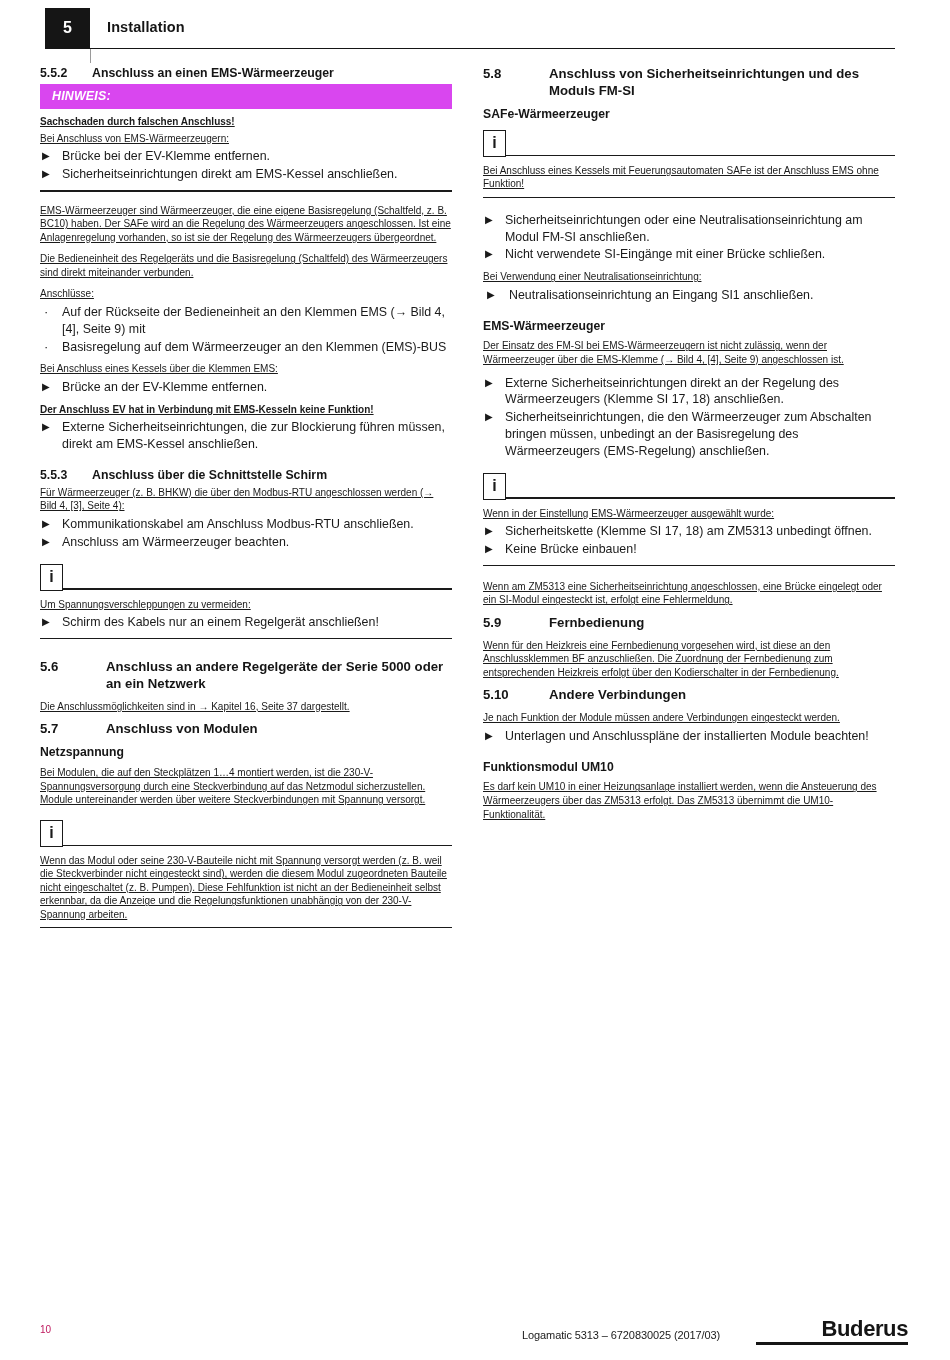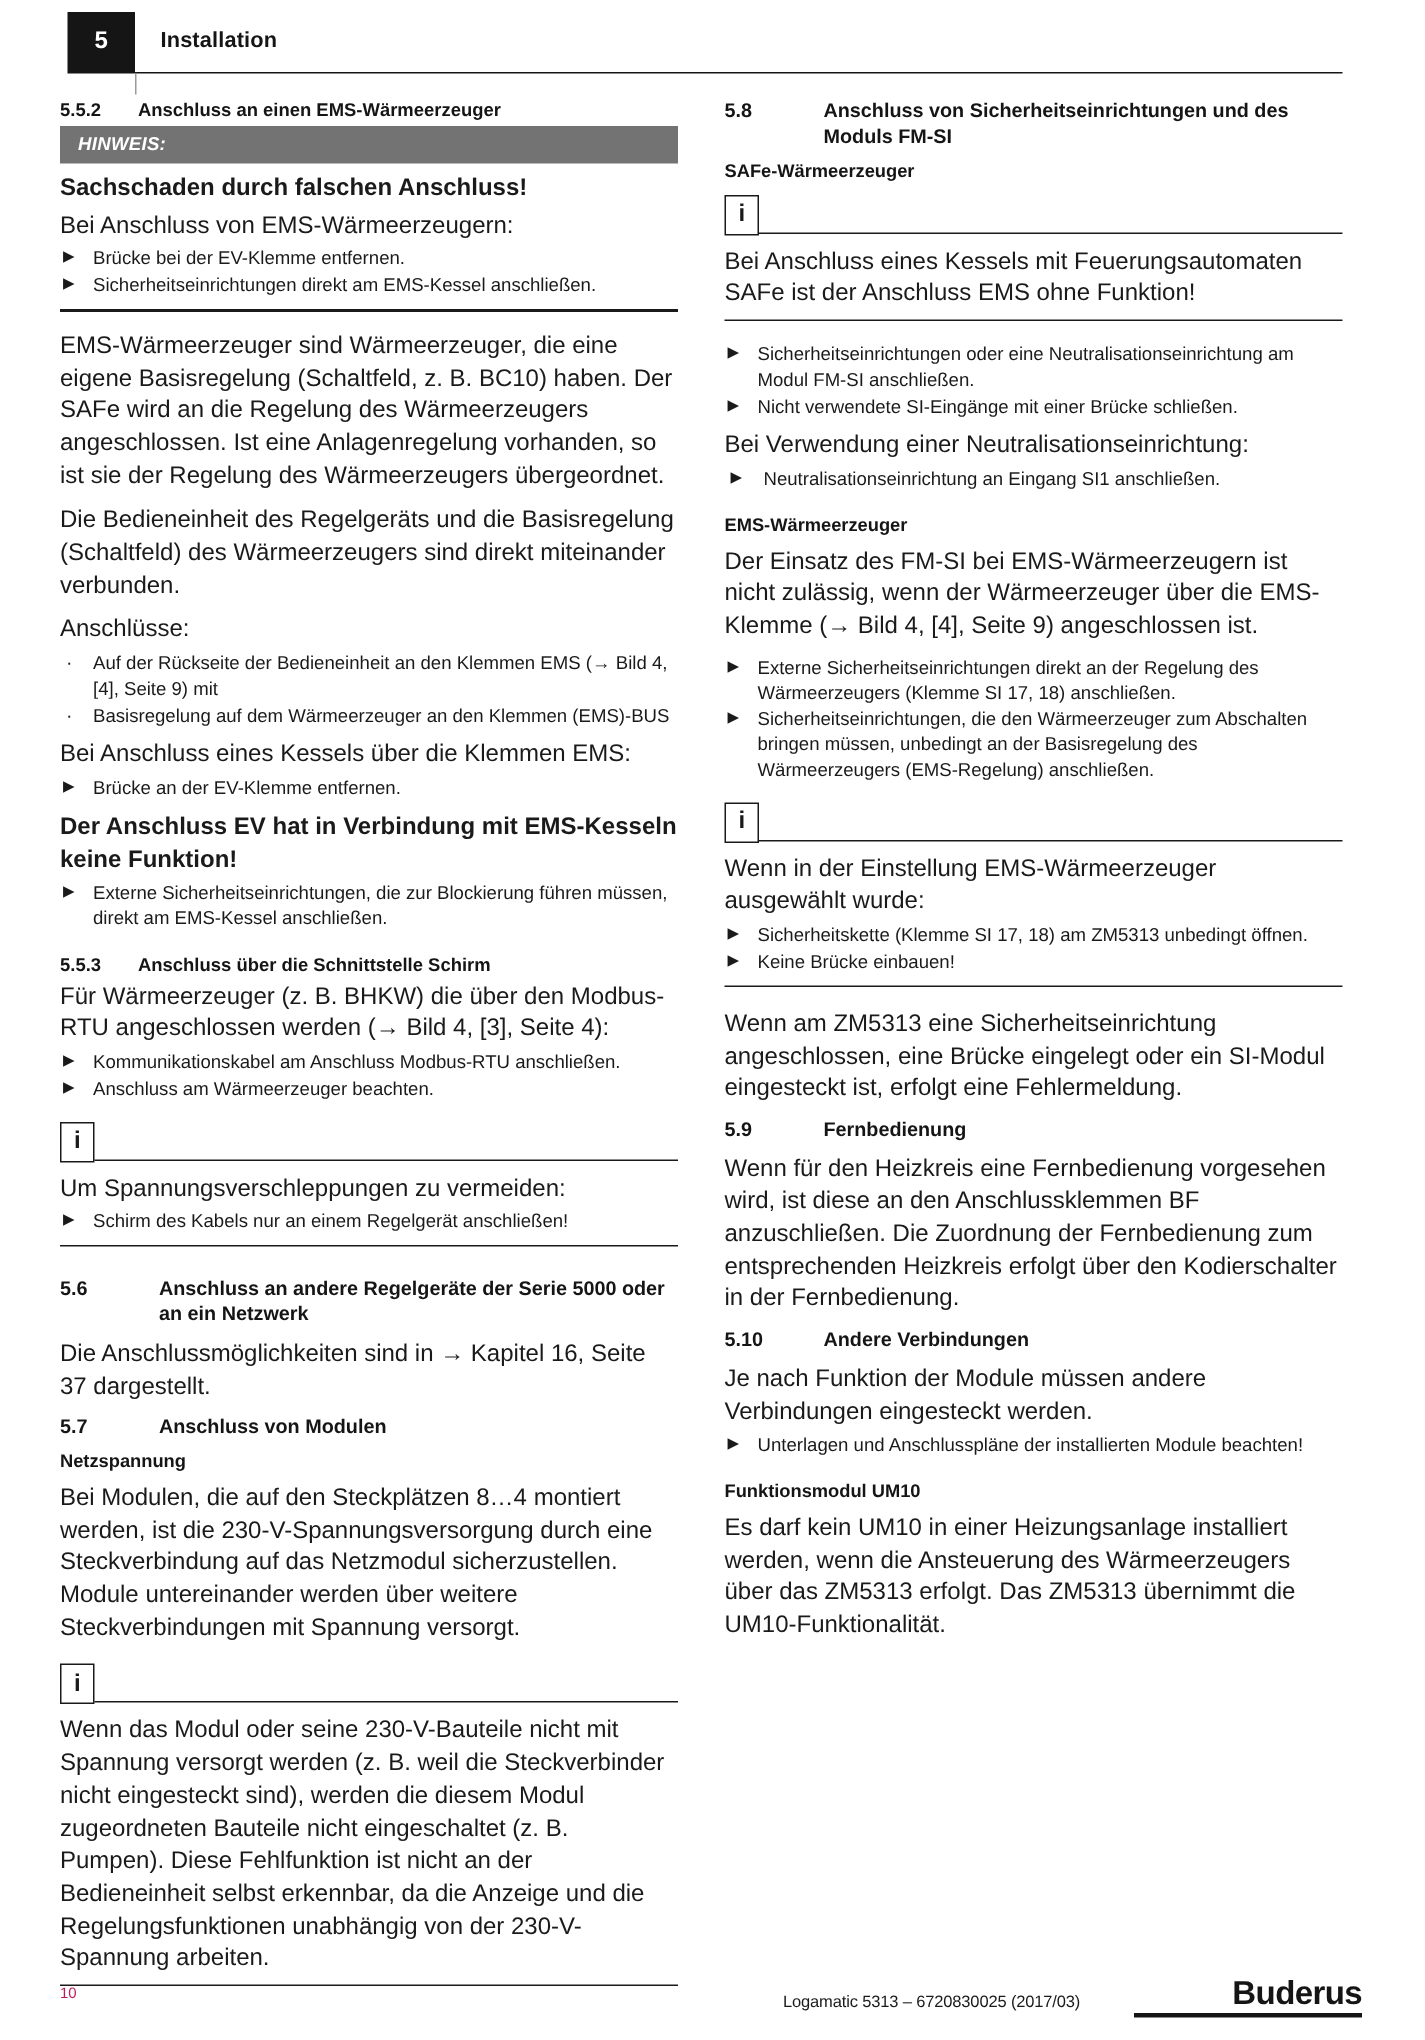--- a/index.html
+++ b/index.html
@@ -101,24 +101,25 @@
 
   .h4 {
     font-size: 12.2px;
     font-weight: bold;
     color: #151515;
     margin: 0 0 5px 0;
     line-height: 1.3;
   }
 
   p.body {
-    font-size: 16px;
+    font-size: 10px;
     line-height: 1.355;
     margin: 0 0 8px 0;
     color: #1a1a1a;
+    text-decoration: underline;
   }
   p.body.tight { margin-bottom: 3px; }
   p.bold {
     font-weight: bold;
   }
 
   ul.list {
     list-style: none;
     margin: 0 0 7px 0;
     padding: 0;
@@ -144,21 +145,21 @@
     line-height: 1.2;
   }
   ul.list.indent2 li { padding-left: 26px; }
   ul.list.indent2 li .marker { left: 4px; }
 
   
   .notice {
     margin: 2px 0 0 0;
   }
   .notice-bar {
-    background: #737373;
+    background: #d946ef;
     height: 25px;
     display: flex;
     align-items: center;
     padding-left: 12px;
     box-sizing: border-box;
   }
   .notice-bar span {
     color: #ffffff;
     font-size: 12.4px;
     font-weight: bold;
@@ -344,21 +345,21 @@
     <span class="num">5.6</span>
     <span class="txt">Anschluss an andere Regelgeräte der Serie 5000 oder an ein Netzwerk</span>
   </div>
   <p class="body">Die Anschlussmöglichkeiten sind in → Kapitel 16, Seite 37 dargestellt.</p>
 
   <div class="h2">
     <span class="num">5.7</span>
     <span class="txt">Anschluss von Modulen</span>
   </div>
   <div class="h4">Netzspannung</div>
-  <p class="body">Bei Modulen, die auf den Steckplätzen 8…4 montiert werden, ist die 230-V-Spannungsversorgung durch eine Steckverbindung auf das Netzmodul sicherzustellen. Module untereinander werden über weitere Steckverbindungen mit Spannung versorgt.</p>
+  <p class="body">Bei Modulen, die auf den Steckplätzen 1…4 montiert werden, ist die 230-V-Spannungsversorgung durch eine Steckverbindung auf das Netzmodul sicherzustellen. Module untereinander werden über weitere Steckverbindungen mit Spannung versorgt.</p>
 
   <div class="info">
     <div class="info-head">
       <div class="info-icon">i</div>
       <div class="info-line"></div>
     </div>
     <div class="info-body">
       <p class="body tight">Wenn das Modul oder seine 230-V-Bauteile nicht mit Spannung versorgt werden (z. B. weil die Steckverbinder nicht eingesteckt sind), werden die diesem Modul zugeordneten Bauteile nicht eingeschaltet (z. B. Pumpen). Diese Fehlfunktion ist nicht an der Bedieneinheit selbst erkennbar, da die Anzeige und die Regelungsfunktionen unabhängig von der 230-V-Spannung arbeiten.</p>
     </div>
     <div class="info-rule"></div>

